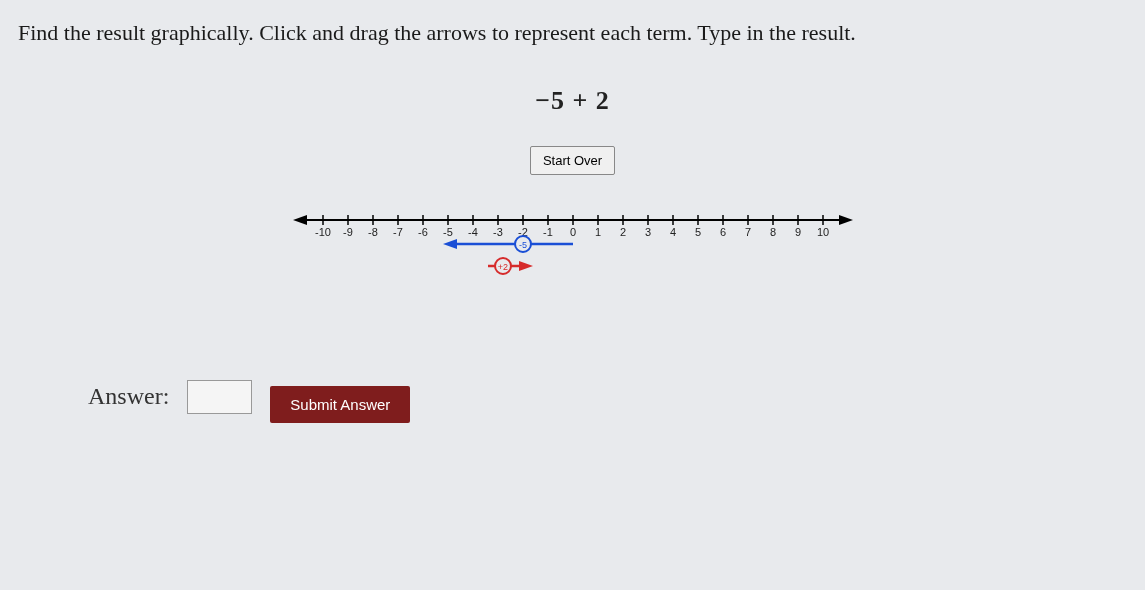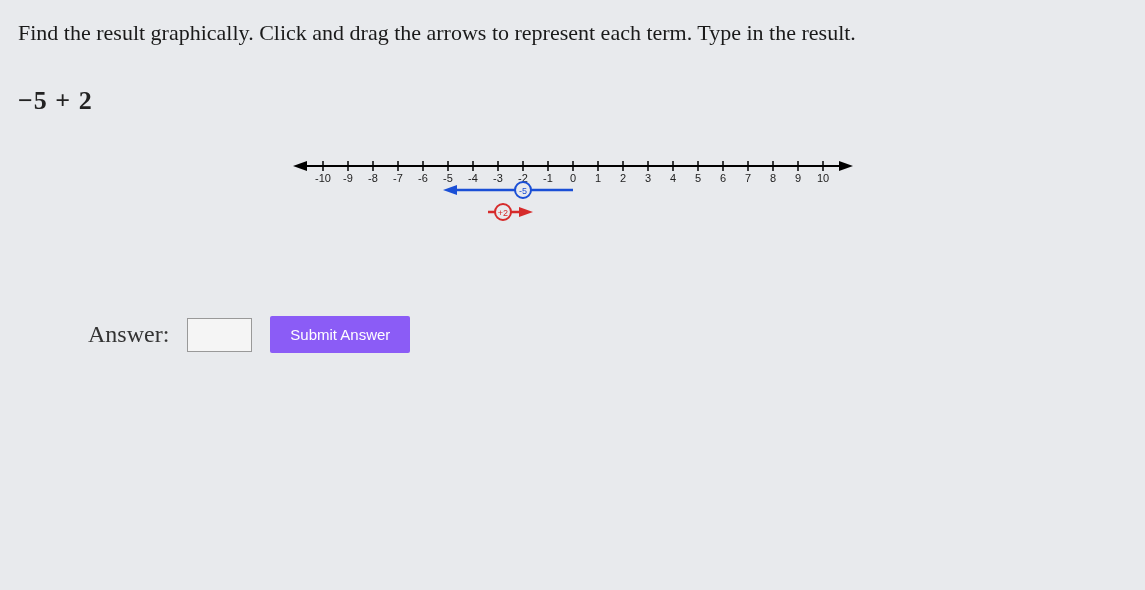--- a/index.html
+++ b/index.html
@@ -14,21 +14,21 @@
     .container {
       padding: 20px 18px;
     }
     .instruction {
       font-size: 22px;
       color: #1a1a1a;
       margin-bottom: 40px;
       font-weight: normal;
     }
     .expression {
-      text-align: left;
+      text-align: center;
       font-size: 26px;
       font-weight: bold;
       font-family: 'Times New Roman', serif;
       margin-bottom: 30px;
       letter-spacing: 1px;
     }
     .start-over-wrap {
       text-align: center;
       margin-bottom: 25px;
     }
@@ -82,38 +82,42 @@
     }
     .answer-input {
       width: 65px;
       height: 34px;
       border: 1px solid #999;
       background: #f5f5f5;
       font-size: 16px;
       padding: 2px 4px;
     }
     .submit-btn {
-      background: #8b5cf6;
+      background: #7f1d1d;
       color: #fff;
       border: none;
       padding: 10px 20px;
       font-size: 15px;
       font-family: Arial, sans-serif;
       cursor: pointer;
       border-radius: 2px;
+      margin-top: 16px;
     }
   </style>
 </head>
 <body>
 
 <div class="container">
   <div class="instruction">Find the result graphically. Click and drag the arrows to represent each term. Type in the result.</div>
 
   <div class="expression">−5 + 2</div>
 
+  <div class="start-over-wrap">
+    <button class="start-over">Start Over</button>
+  </div>
 
   <div class="numberline-wrap">
     <svg class="numberline-svg" viewBox="0 0 560 90">
 
       <line x1="10" y1="20" x2="550" y2="20" stroke="#000" stroke-width="1.8"></line>
 
       <polygon points="0,20 14,15 14,25" fill="#000"></polygon>
 
       <polygon points="560,20 546,15 546,25" fill="#000"></polygon>
 

